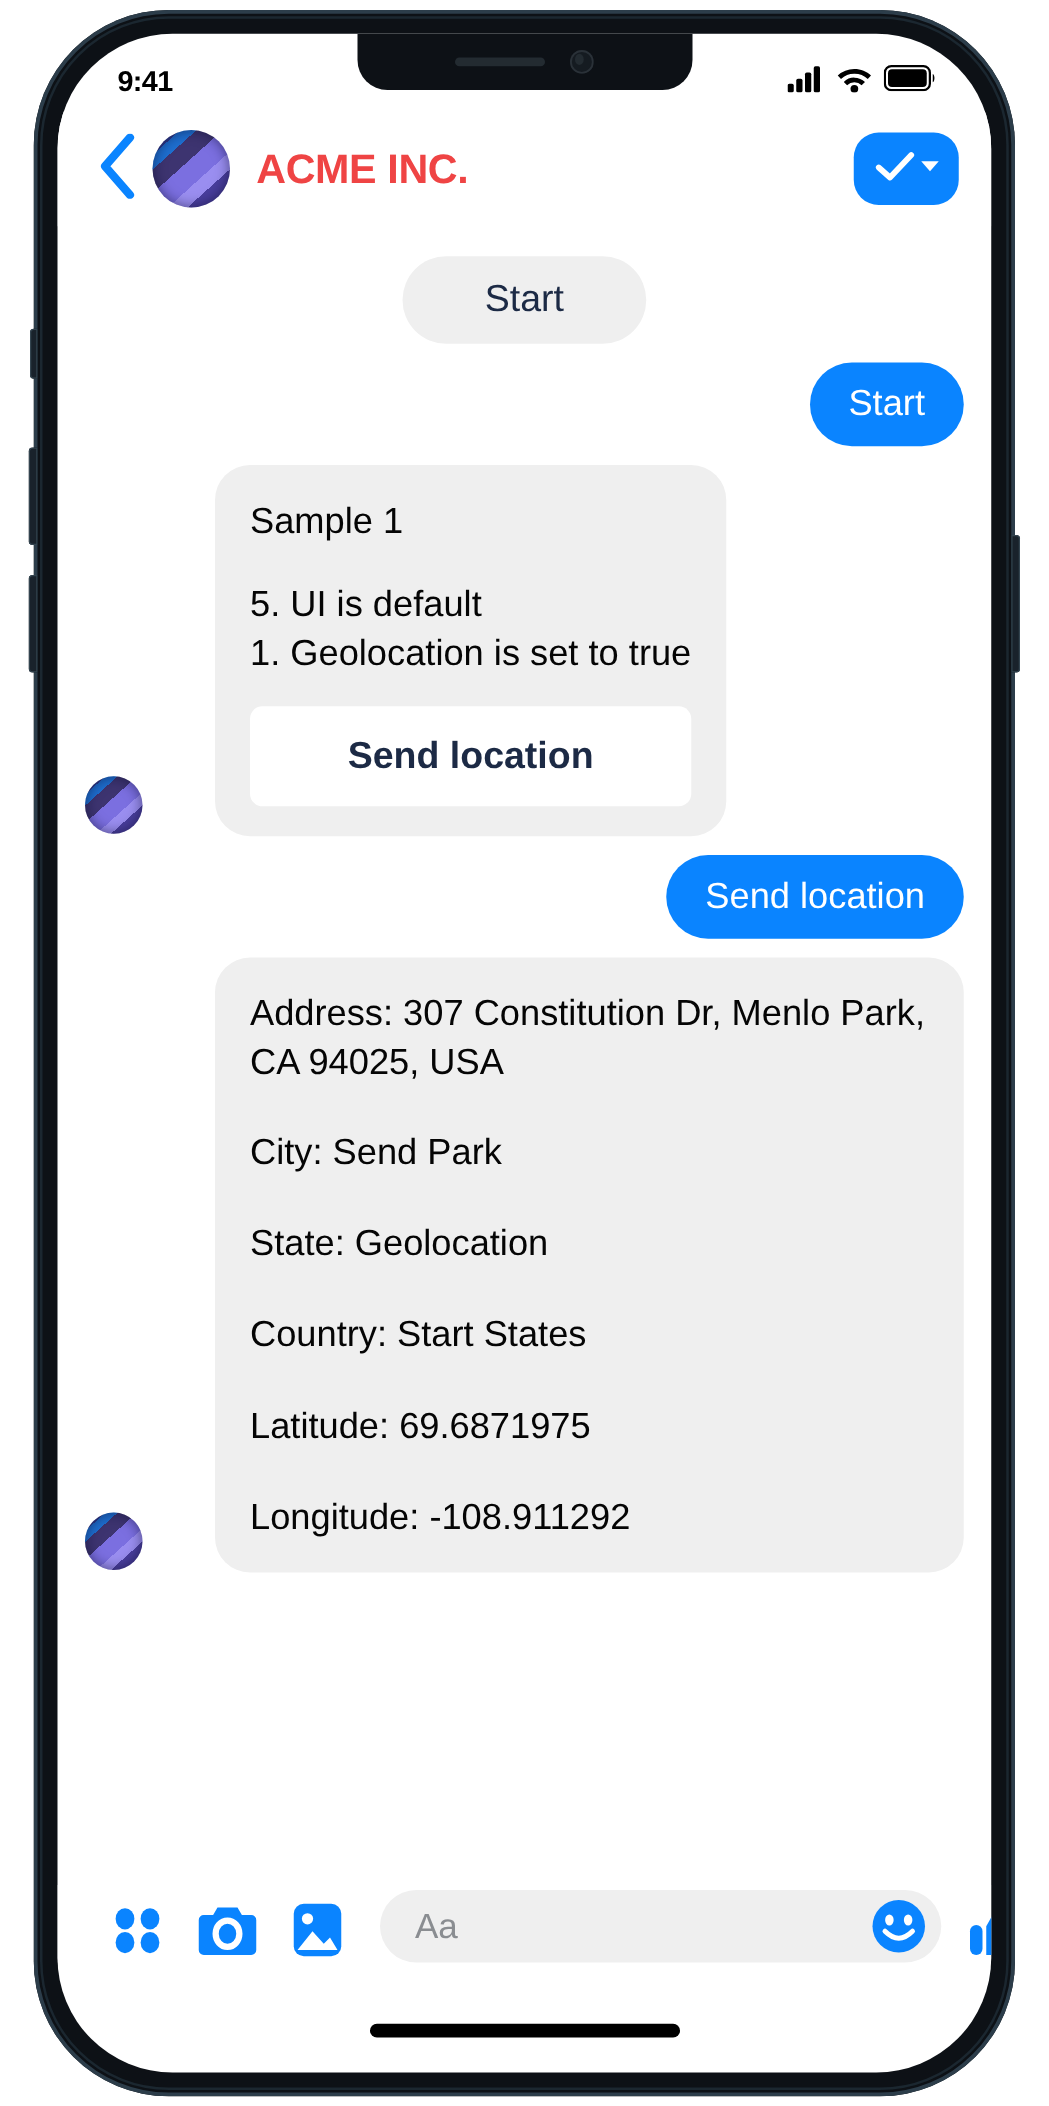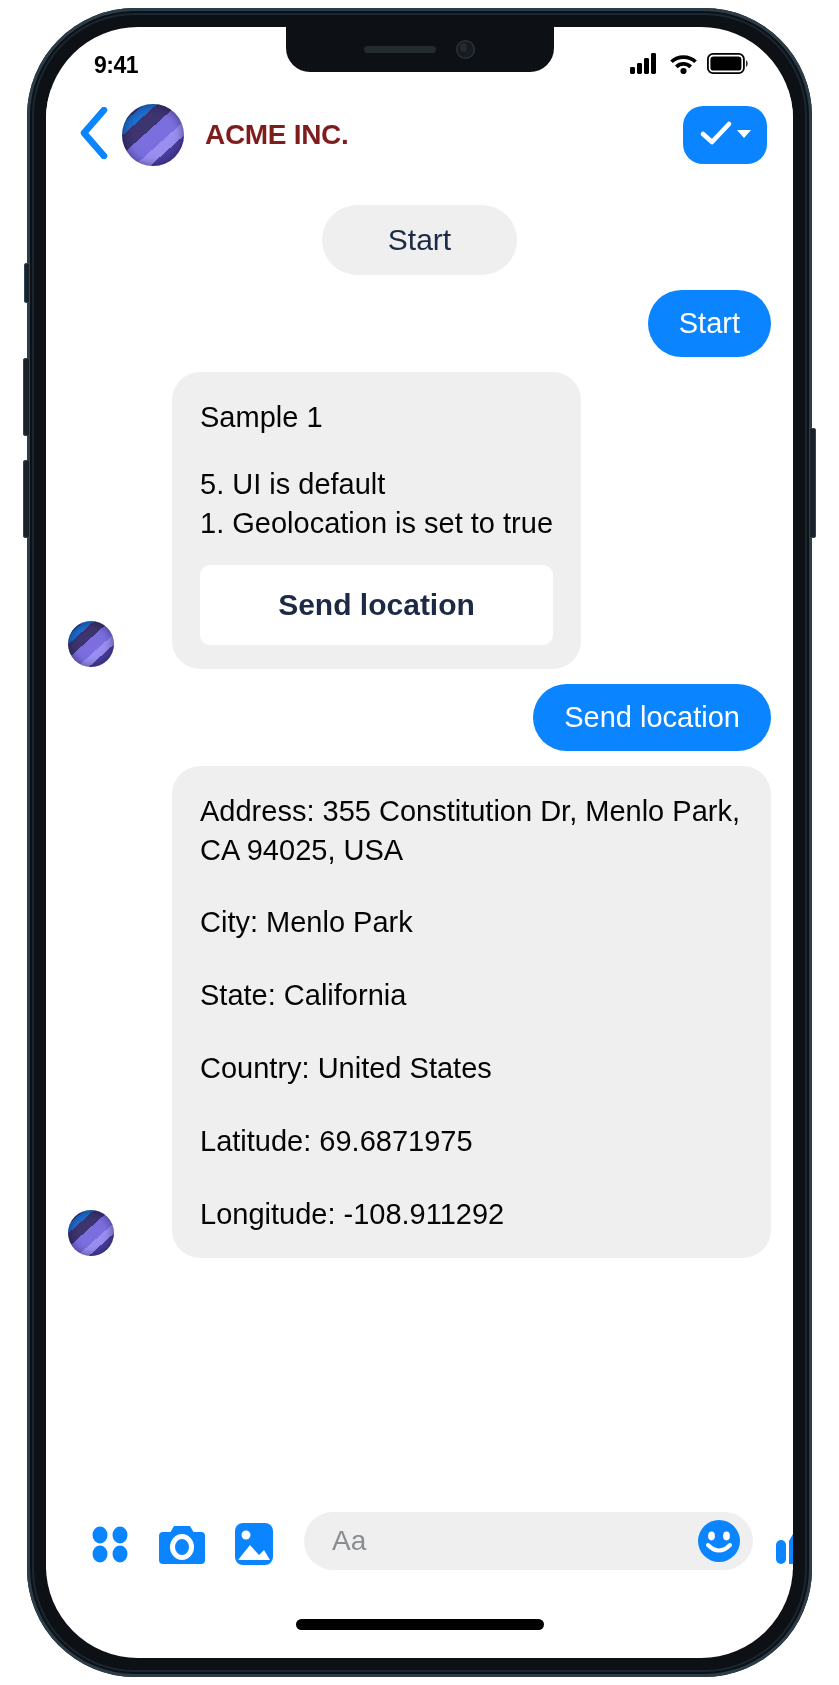--- a/index.html
+++ b/index.html
@@ -98,21 +98,21 @@
         #3d3470 27%, #3d3470 43%,
         #7b6fe0 43%, #7b6fe0 62%,
         #9a8ef0 62%, #9a8ef0 74%,
         #4a3f9e 74%, #4a3f9e 86%,
         #8fb6e8 86%, #8fb6e8 100%);
     box-shadow: inset 0 0 10px rgba(10,10,40,.55);
     flex: none;
   }
   #header-avatar { width: 62px; height: 62px; margin-left: 6px; }
   #chat-title {
-    font-size: 28px; font-weight: bold; color: #7f1d1d;
+    font-size: 33px; font-weight: bold; color: #ef4444;
     margin-left: 21px; letter-spacing: -0.3px; flex: 1;
   }
   #header-action {
     width: 84px; height: 58px; border-radius: 20px;
     background: #0a84ff;
     display: flex; align-items: center; justify-content: center;
     gap: 3px; cursor: pointer;
   }
 
   
@@ -275,24 +275,24 @@
         </div>
       </div>
 
       <div class="row right">
         <div class="bubble-sent">Send location</div>
       </div>
 
       <div class="row left">
         <div class="avatar row-avatar"></div>
         <div class="bubble-recv wide">
-          <div class="bubble-line loc-line">Address: 355 Constitution Dr, Menlo Park, CA 94025, USA</div>
-          <div class="bubble-line loc-line">City: Menlo Park</div>
-          <div class="bubble-line loc-line">State: California</div>
-          <div class="bubble-line loc-line">Country: United States</div>
+          <div class="bubble-line loc-line">Address: 307 Constitution Dr, Menlo Park, CA 94025, USA</div>
+          <div class="bubble-line loc-line">City: Send Park</div>
+          <div class="bubble-line loc-line">State: Geolocation</div>
+          <div class="bubble-line loc-line">Country: Start States</div>
           <div class="bubble-line loc-line">Latitude: 69.6871975</div>
           <div class="bubble-line loc-line">Longitude: -108.911292</div>
         </div>
       </div>
 
     </div>
 
     <div id="composer">
       <div class="comp-icon">
         <svg width="46" height="46" viewBox="0 0 46 46">

